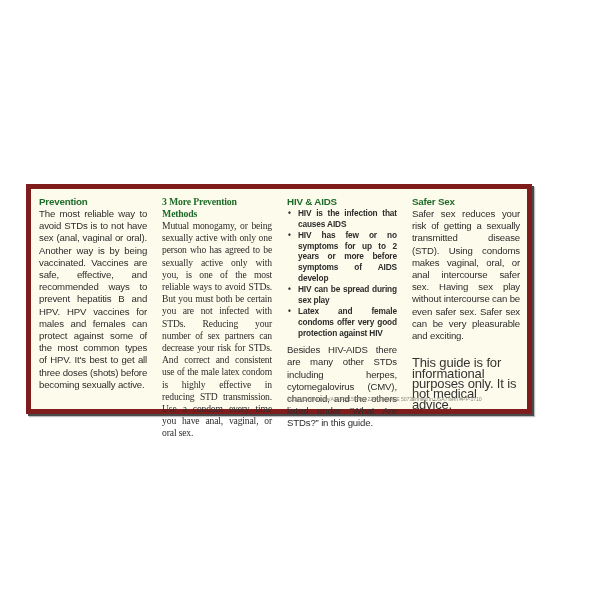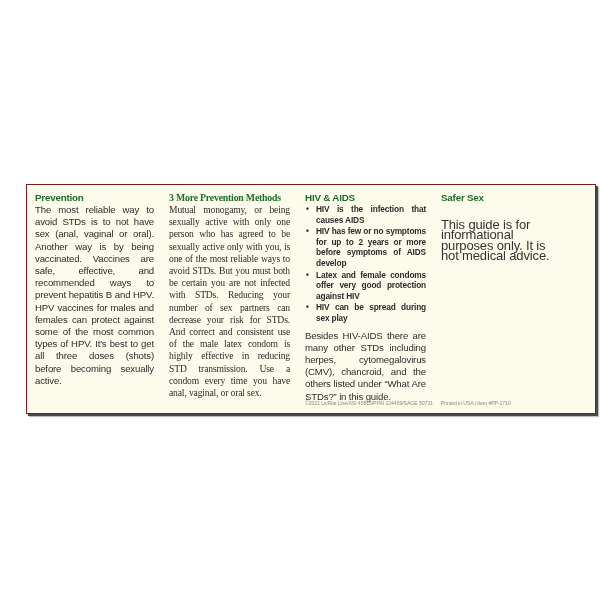--- a/index.html
+++ b/index.html
@@ -11,24 +11,24 @@
     overflow: hidden;
   }
   body {
     position: relative;
     font-family: "Liberation Sans", "DejaVu Sans", sans-serif;
   }
   .card {
     position: absolute;
     left: 26px;
     top: 184px;
-    width: 570px;
+    width: 506px;
     height: 230px;
     background: #fdfcec;
-    border: 1px solid #7f1d1d;
+    border: 5px solid #7f1d1d;
     box-shadow: 2px 2px 0 #4a4a4a, 3px 3px 1px rgba(0,0,0,0.25);
     box-sizing: border-box;
     display: flex;
   }
   .col {
     position: relative;
     box-sizing: border-box;
     padding: 7px 7px 6px 8px;
     color: #2c2c2c;
     font-size: 9.6px;
@@ -107,26 +107,27 @@
   <div class="col c2">
     <div class="col-title">3 More Prevention Methods</div>
     <p class="body-text">Mutual monogamy, or being sexually active with only one person who has agreed to be sexually active only with you, is one of the most reliable ways to avoid STDs. But you must both be certain you are not infected with STDs. Reducing your number of sex partners can decrease your risk for STDs. And correct and consistent use of the male latex condom is highly effective in reducing STD transmission. Use a condom every time you have anal, vaginal, or oral sex.</p>
   </div>
 
   <div class="col c3">
     <div class="col-title">HIV &amp; AIDS</div>
     <ul class="bullets">
       <li>HIV is the infection that causes AIDS</li>
       <li>HIV has few or no symptoms for up to 2 years or more before symptoms of AIDS develop</li>
+      <li>HIV can be spread during sex play</li>
       <li>Latex and female condoms offer very good protection against HIV</li>
-      <li>HIV can be spread during sex play</li>
     </ul>
     <p class="body-text">Besides HIV-AIDS there are many other STDs including herpes, cytomegalovirus (CMV), chancroid, and the others listed under “What Are STDs?” in this guide.</p>
     <div class="fine">©2021 LivRite Line/ASI 45815/PPAI 224469/SAGE 50731</div>
   </div>
 
   <div class="col c4">
     <div class="col-title">Safer Sex</div>
+    <p class="body-text">Safer sex reduces your risk of getting a sexually transmitted disease (STD). Using condoms makes vaginal, oral, or anal intercourse safer sex. Having sex play without intercourse can be even safer sex. Safer sex can be very pleasurable and exciting.</p>
     <p class="note">This guide is for informational purposes only. It is not medical advice.</p>
     <div class="fine">Printed in USA / Item #PP-1710</div>
   </div>
 
 </div>
 
 </body></html>

